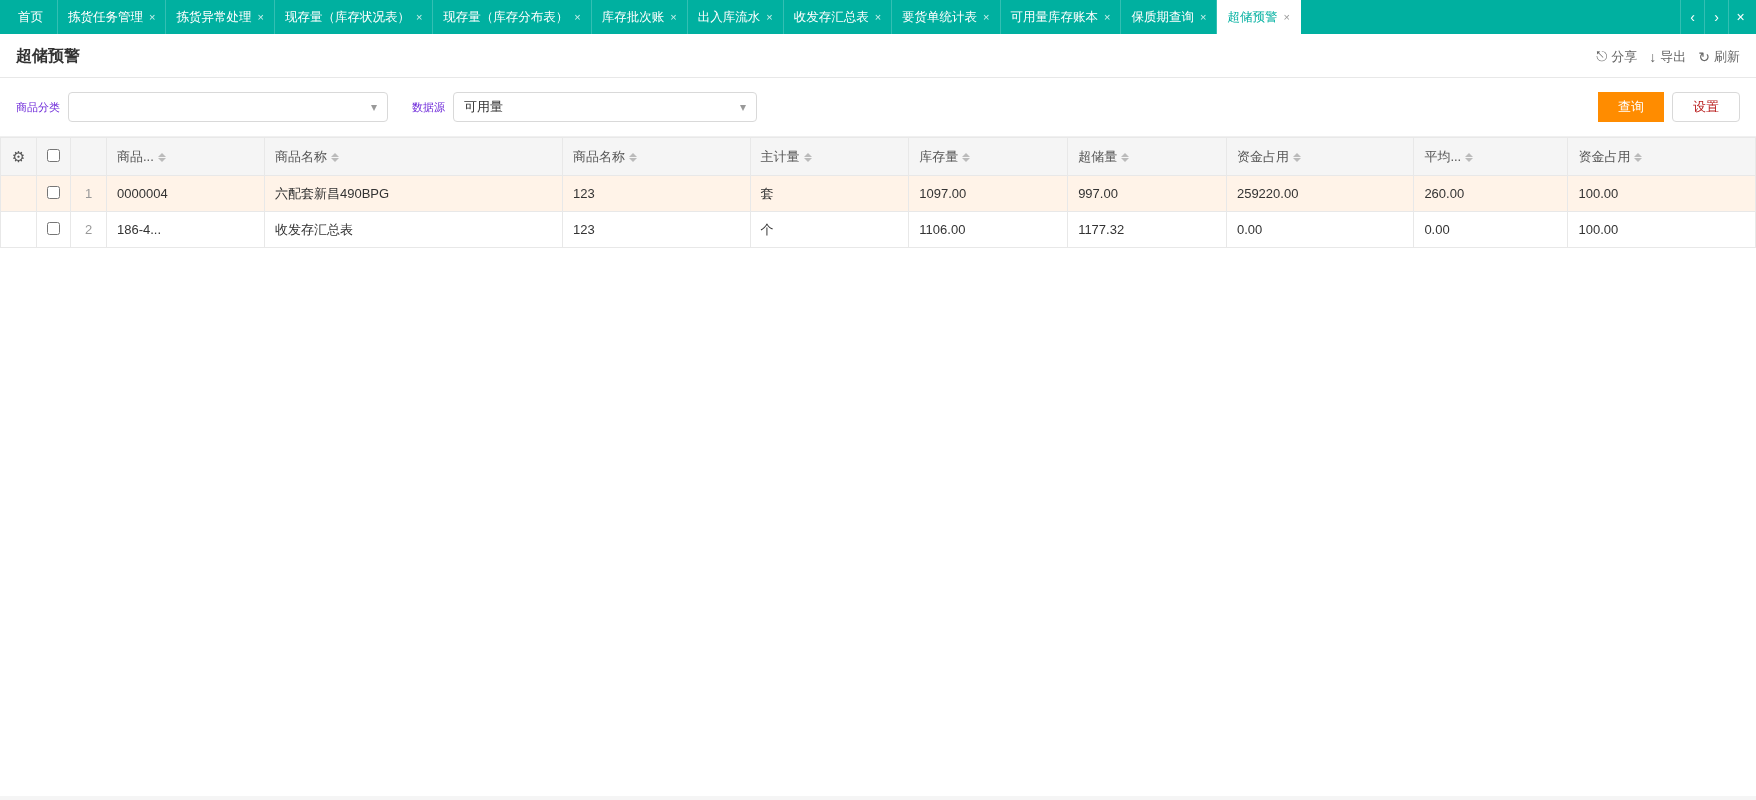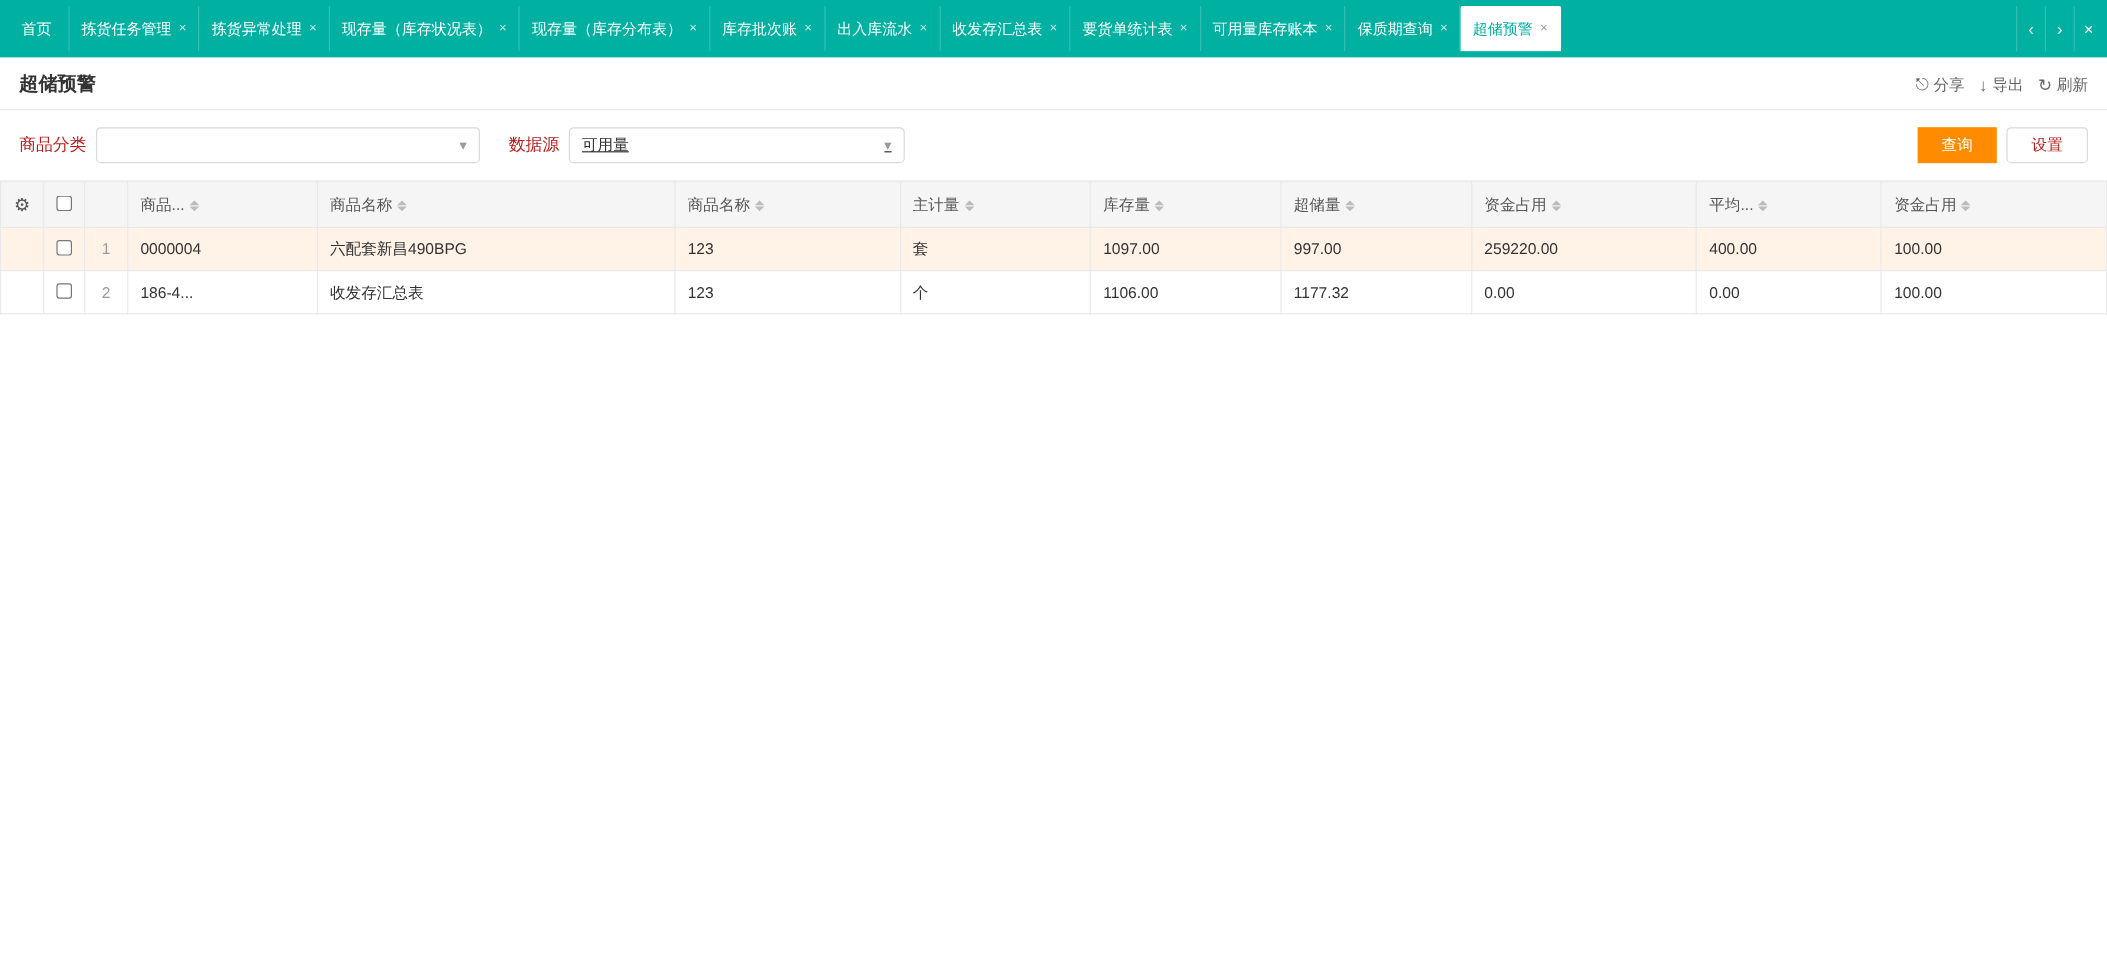--- a/index.html
+++ b/index.html
@@ -3,21 +3,21 @@
   <meta charset="utf-8">
   <style>
     * { box-sizing: border-box; margin: 0; padding: 0; }
     body { font-family: "Microsoft YaHei", "PingFang SC", sans-serif; font-size: 13px; background: #f5f5f5; color: #333; }
 
     
     .topbar {
       display: flex;
       align-items: center;
       background: #00b0a0;
-      height: 48px;
+      height: 34px;
       overflow: hidden;
       padding: 0 4px;
       gap: 0;
     }
     .topbar-tab {
       display: flex;
       align-items: center;
       padding: 0 10px;
       height: 38px;
       color: #fff;
@@ -102,23 +102,23 @@
       padding: 14px 16px;
       gap: 24px;
       border-bottom: 1px solid #f0f0f0;
     }
     .filter-item {
       display: flex;
       align-items: center;
       gap: 8px;
     }
     .filter-label {
-      color: #b91c1c;
+      color: #6d28d9;
       white-space: nowrap;
-      font-size: 14px;
+      font-size: 11px;
     }
     .filter-select {
       display: flex;
       align-items: center;
       border: 1px solid #d9d9d9;
       border-radius: 4px;
       padding: 4px 10px;
       width: 320px;
       cursor: pointer;
       background: #fff;
@@ -266,21 +266,21 @@
   <div class="filter-row">
     <div class="filter-item">
       <span class="filter-label">商品分类</span>
       <div class="filter-select">
         <span></span>
         <span class="chevron">▾</span>
       </div>
     </div>
     <div class="filter-item">
       <span class="filter-label">数据源</span>
-      <div class="filter-select" style="width:280px;text-decoration:underline;">
+      <div class="filter-select" style="width:304px;">
         <span>可用量</span>
         <span class="chevron">▾</span>
       </div>
     </div>
     <div class="filter-right">
       <button class="btn-query">查询</button>
       <button class="btn-set">设置</button>
     </div>
   </div>
 
@@ -334,21 +334,21 @@
             <td></td>
             <td class="checkbox-cell"><input type="checkbox" style=""></td>
             <td class="row-num">1</td>
             <td>0000004</td>
             <td>六配套新昌490BPG</td>
             <td>123</td>
             <td>套</td>
             <td>1097.00</td>
             <td>997.00</td>
             <td>259220.00</td>
-            <td>400.00</td>
+            <td>260.00</td>
             <td>100.00</td>
           </tr>
           <tr>
             <td></td>
             <td class="checkbox-cell"><input type="checkbox" style=""></td>
             <td class="row-num">2</td>
             <td>186-4...</td>
             <td>收发存汇总表</td>
             <td>123</td>
             <td>个</td>

